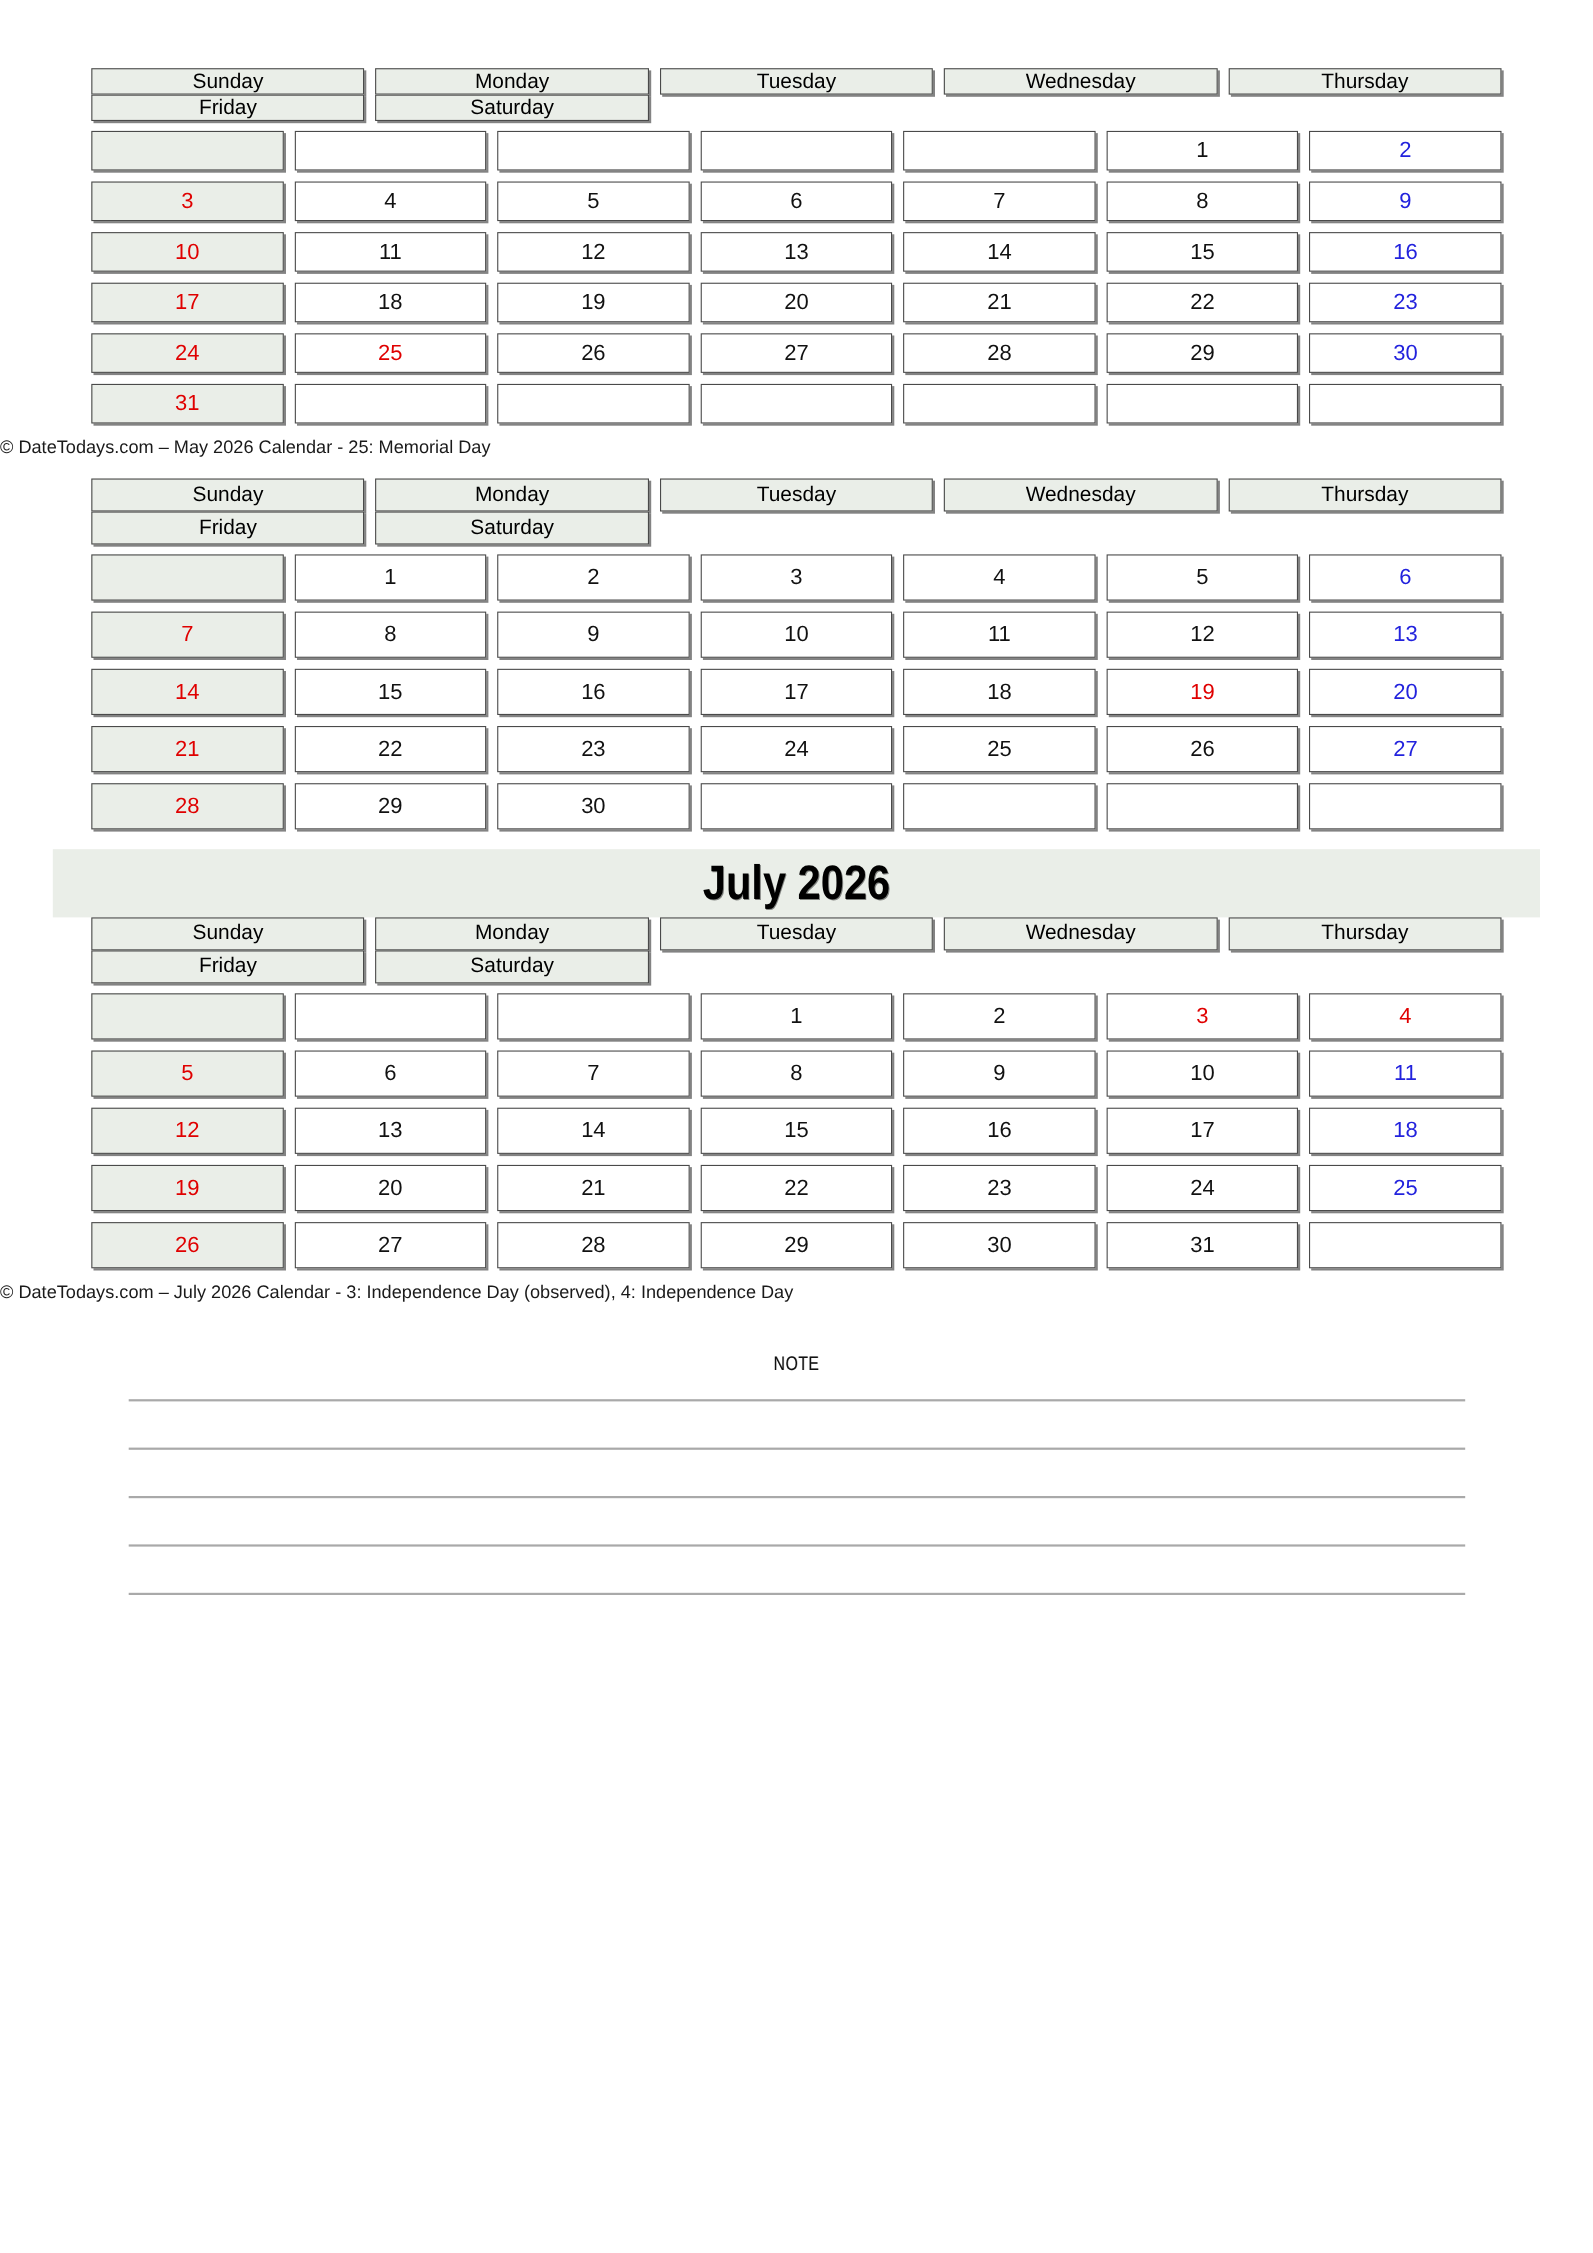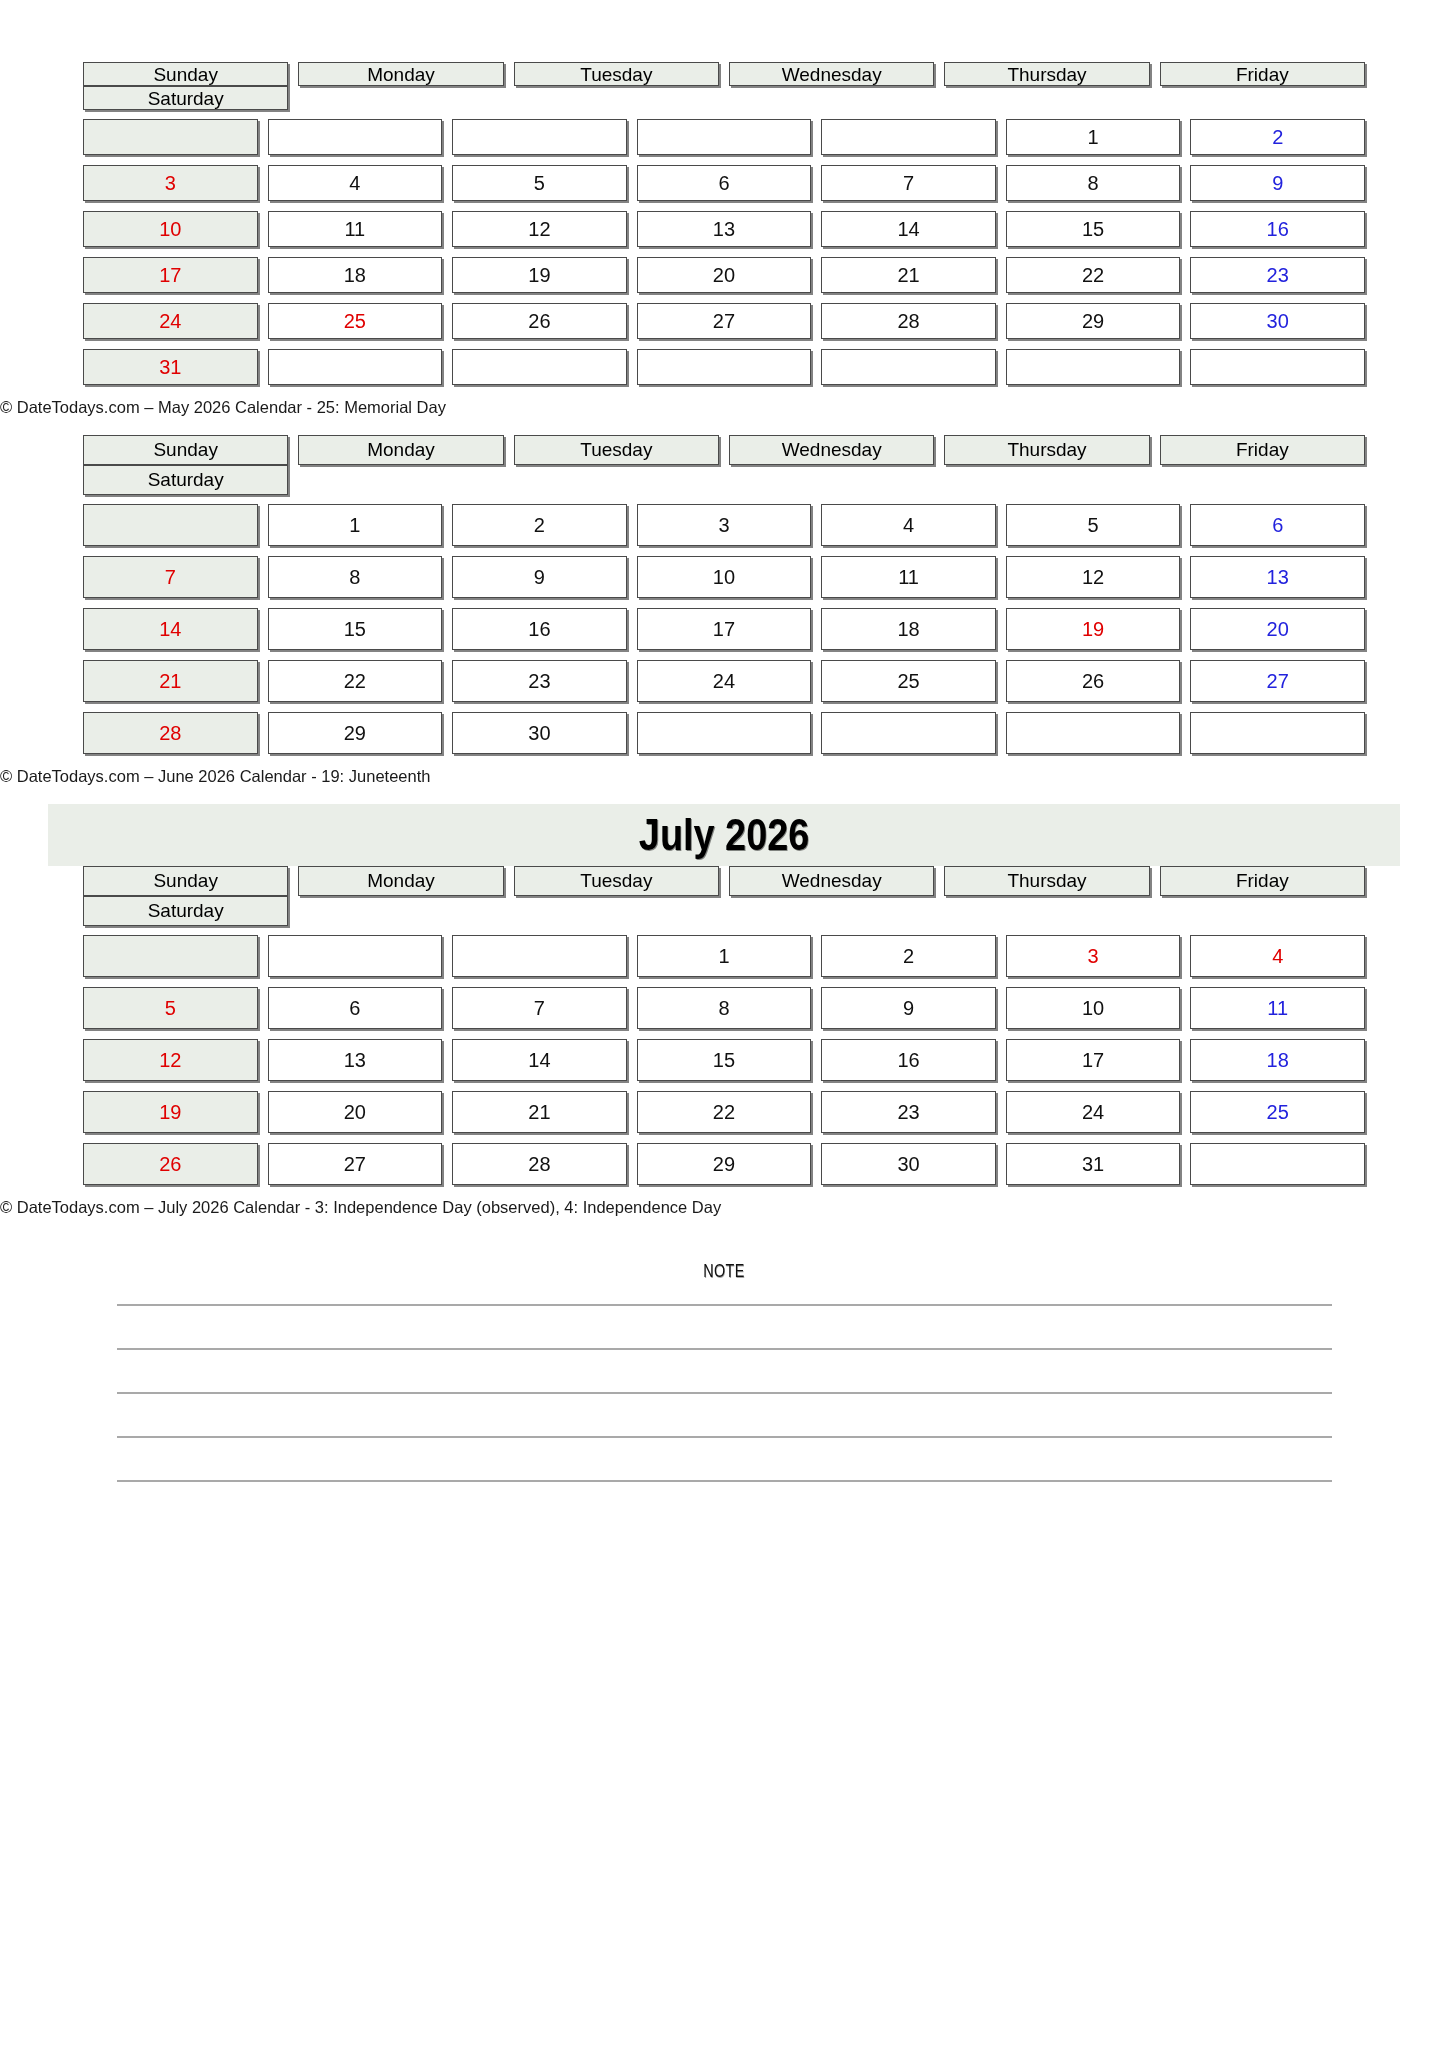--- a/index.html
+++ b/index.html
@@ -99,21 +99,21 @@
   
   .m-jul .dow   { height: 30px; line-height: 28px; font-size: 19px; }
   .m-jul .cell  { height: 42px; }
   .m-jul .grid  { row-gap: 10px; }
   .m-jul .grid-head { margin-bottom: 9px; }
 
   .grid-head {
     margin: 0 auto;
     width: 1282px;
     display: grid;
-    grid-template-columns: repeat(6, 1fr);
+    grid-template-columns: repeat(5, 1fr);
     column-gap: 10px;
   }
 
   .footnote {
     text-align: left;
     font-size: 16.5px;
     color: #1a1a1a;
     margin-top: 13px;
     font-family: "Liberation Sans", sans-serif;
   }
@@ -251,21 +251,20 @@
         <div class="cell">26</div>
         <div class="cell blue">27</div>
         <div class="cell sun red">28</div>
         <div class="cell">29</div>
         <div class="cell">30</div>
         <div class="cell"></div>
         <div class="cell"></div>
         <div class="cell"></div>
         <div class="cell"></div>
       </div>
-    <div class="footnote">© DateTodays.com – June 2026 Calendar - 19: Juneteenth</div>
   </div>
 
   <div class="spacer-between"></div>
 
   <div class="month m-jul">
     <div class="month-title-band">
       <div class="month-title">July 2026</div>
     </div>
     <div class="grid-head">
         <div class="dow">Sunday</div>

